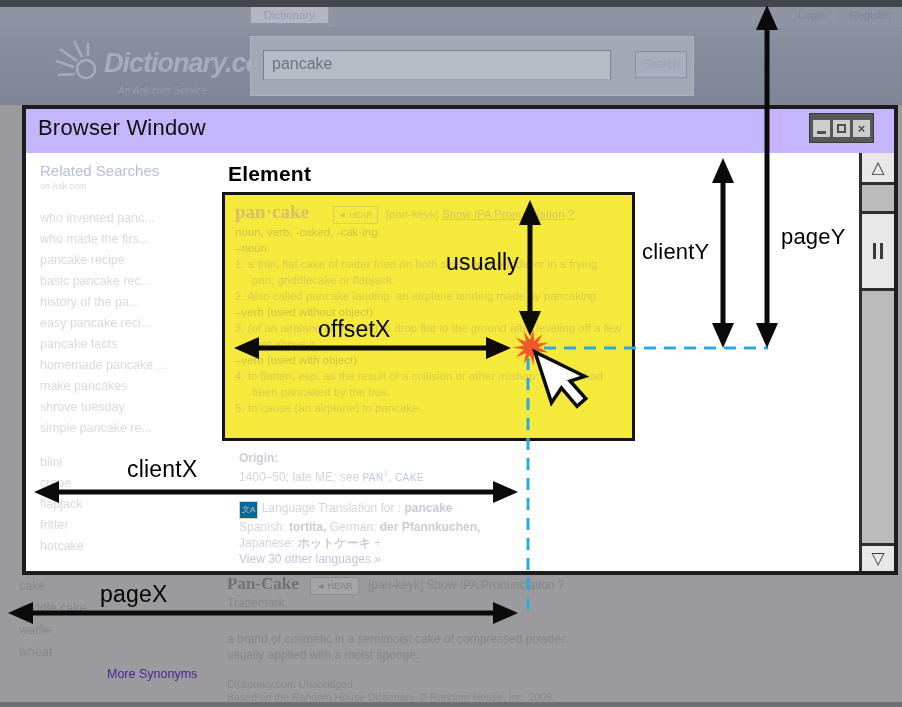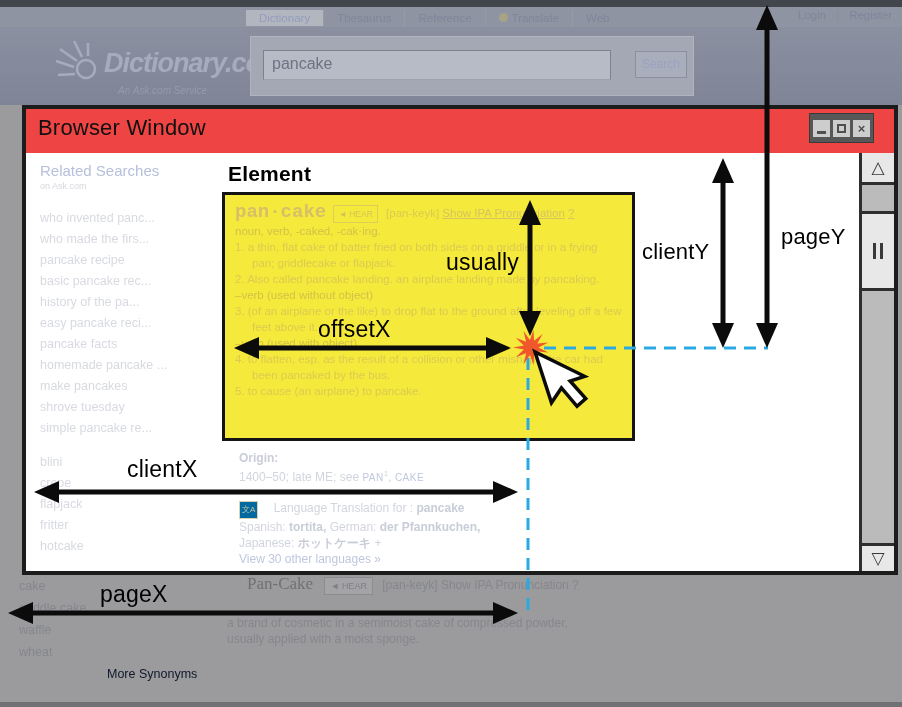--- a/index.html
+++ b/index.html
@@ -4,52 +4,52 @@
 <style>
   * { margin:0; padding:0; box-sizing:border-box; }
   html,body { background:#777; }
   #stage {
     position:relative; width:902px; height:707px; overflow:hidden;
     font-family:"Liberation Sans", sans-serif; background:#9B9B9D;
   }
   
   .site-top { position:absolute; left:0; top:0; width:902px; height:105px; background:#8E94A2; }
   .hdr-strip { position:absolute; left:0; top:0; width:902px; height:7px; background:#43454C; }
-  .tabs { position:absolute; left:246px; top:7px; height:21px; display:flex; align-items:center; }
+  .tabs { position:absolute; left:246px; top:7px; height:21px; display:flex; align-items:center;flex-direction:column; }
   .tab { padding:2px 13px; font-size:11.5px; color:#80859A; border-right:1px solid #979BA6; }
   .tab.active { background:#B2B6BF; color:#939CBE; }
   .tab-ico { display:inline-block; width:9px; height:9px; background:#B3AC74; border-radius:5px; margin-right:4px; opacity:.65; }
   .auth { position:absolute; right:10px; top:9px; font-size:11.5px; color:#80859A; display:flex; gap:10px; }
   .auth .sep { color:#8B8F9B; }
   .logo-row { position:absolute; left:0; top:27px; width:902px; height:78px;
     background:linear-gradient(#8A90A0,#7F8596); }
   .logo { position:absolute; left:52px; top:12px; display:flex; align-items:center; }
   .logo-title { font-size:27px; font-weight:bold; font-style:italic; color:#A6ACBD; letter-spacing:-1px; }
   .logo-tag { position:absolute; left:118px; top:58px; font-size:10px; font-style:italic; color:#959BAB; }
   .search-panel { position:absolute; left:250px; top:9px; width:444px; height:60px;
     background:#A3A8B4; border:1px solid #B0B4BF; }
   .search-input { position:absolute; left:12px; top:13px; width:348px; height:30px; background:#B6BBC5;
     border:1px solid #7C818E; border-bottom-color:#9DA2AD; font-size:16px; color:#6E7383; padding:4px 8px; }
   .search-btn { position:absolute; left:384px; top:14px; width:52px; height:27px; background:#A9AEBC;
     border:1px solid #8B909D; font-size:12px; color:#9AA3C0; text-align:center; line-height:25px; }
   
   .site-bottom { position:absolute; left:0; top:575px; width:902px; height:132px; background:#9B9B9D; color:#85878D; }
   .syn-bottom { position:absolute; left:19px; top:4px; font-size:12.5px; }
   .syn-bottom div { height:22px; }
-  .more-syn { margin-left:88px; color:#0f172a; }
+  .more-syn { margin-left:88px; color:#4c1d95; }
   .pancake2 { position:absolute; left:227px; top:1px; width:440px; font-size:12px; line-height:16px; color:#85878D; }
-  .p2-head { font-family:"Liberation Serif", serif; font-weight:normal; font-size:17px; color:#6F7174; margin-right:8px;margin-left:20px; }
+  .p2-head { font-family:"Liberation Serif", serif; font-weight:bold; font-size:17px; color:#6F7174; margin-right:8px; }
   .p2-hear { display:inline-block; border:1px solid #8A8C92; padding:0 5px; font-size:9px; color:#7E8086; background:#A4A4A6; margin-right:6px; }
   .p2-def { margin-top:20px; }
   .bottom-footer { position:absolute; left:227px; top:103px; font-size:10.5px; line-height:13px; color:#86888E; }
   .bottom-strip { position:absolute; left:0; top:127px; width:902px; height:5px; background:#6F7175; }
   
   .bwindow { position:absolute; left:22px; top:105px; width:876px; height:470px;
     border:4px solid #1C1C1C; background:#fff; }
-  .titlebar { position:relative; height:48px; background:#ef4444; border-bottom:4px solid #0369a1; }
+  .titlebar { position:relative; height:48px; background:#c4b5fd; border-bottom:4px solid #0369a1; }
   .title { position:absolute; left:12px; top:6px; font-size:22px; color:#101010; letter-spacing:.2px; }
   .win-btns { position:absolute; right:20px; top:4px; height:30px; background:#575757; border:1px solid #3A3A3A;
     display:flex; align-items:center; gap:3px; padding:0 3px; }
   .win-btn { width:17px; height:17px; background:#CDCDCD; display:flex; align-items:center; justify-content:center; }
   .g-min { width:9px; height:3px; background:#4F4F4F; margin-top:9px; }
   .g-max { width:9px; height:9px; border:2px solid #4F4F4F; }
   .g-close { font-size:13px; font-weight:bold; color:#4F4F4F; line-height:1; }
   .wcontent { position:absolute; left:0; top:44px; right:0; bottom:0; background:#fff; overflow:hidden; }
   
   .scrollbar { position:absolute; right:0; top:0; bottom:0; width:35px; border-left:3px solid #2E2E2E;
@@ -67,26 +67,26 @@
   .sb-h { font-size:15px; color:#B6BFDB; margin-bottom:2px; }
   .sb-sub { font-size:9px; color:#D5D7DC; margin-bottom:20px; }
   .sb-item { font-size:12.5px; color:#D8DAE1; height:21px; }
   .sb-gap { height:13px; }
   
   .main-lower { position:absolute; left:213px; top:297px; width:420px; font-size:12px; line-height:16px; color:#D2D5DE; }
   .fbold { font-weight:bold; color:#C9CDD8; }
   .flink { color:#BFC7DF; }
   .fsc { font-size:10px; letter-spacing:.5px; color:#BFC7DF; }
   .trans { margin-top:14px; }
-  .t-ico { display:inline-block; font-size:8px; border:1px solid #D8D2B0; background:#0369a1; color:#C9C39C; padding:0 2px; margin-right:12px; }
+  .t-ico { display:inline-block; font-size:8px; border:1px solid #D8D2B0; background:#0369a1; color:#C9C39C; padding:0 2px; margin-right:0; }
   
   .elem-box { position:absolute; left:222px; top:192px; width:413px; height:249px;
     background:#F5E93C; border:3px solid #141414; padding:9px 10px; overflow:hidden;
     font-size:11.5px; line-height:16px; color:#DACB50; }
-  .y-head { font-family:Liberation Mono, monospace; font-weight:bold; font-size:19px; color:#D7BF68; margin-right:4px; }
+  .y-head { font-family:Liberation Serif, serif; font-weight:bold; font-size:19px; color:#D7BF68; margin-right:21px; }
   .y-hear { display:inline-block; border:1px solid #DCCE58; padding:0 4px; font-size:8.5px; color:#D3C452; margin-right:5px; }
   .y-link { text-decoration:underline; color:#D6C45E; }
   .y-bold { font-weight:normal; color:#D1C249; }
   .def { padding-left:17px; text-indent:-17px; }
   
   .overlay { position:absolute; left:0; top:0; width:902px; height:707px; pointer-events:none; z-index:5; }
   .ann { position:absolute; color:#000000; font-size:23px; letter-spacing:.2px; }
   .ann-element { left:228px; top:162px; font-size:21px; font-weight:600; }
   .ann-offsetY { left:446px; top:249px; }
   .ann-offsetX { left:318px; top:316px; }
@@ -143,22 +143,27 @@
       <div class="syn-item">waffle</div>
       <div class="syn-item">wheat</div>
       <div class="syn-item more-syn">More Synonyms</div>
     </div>
     <div class="pancake2">
       <div>
         <span class="p2-head">Pan-Cake</span>
         <span class="p2-hear"><span>◄</span> <span>HEAR</span></span>
         <span>[pan-keyk] Show IPA Pronunciation  ?</span>
       </div>
+      <div>Trademark.</div>
       <div class="p2-def">a brand of cosmetic in a semimoist cake of compressed powder,</div>
       <div>usually applied with a moist sponge.</div>
+    </div>
+    <div class="bottom-footer">
+      <div>Dictionary.com Unabridged</div>
+      <div>Based on the Random House Dictionary, © Random House, Inc. 2009.</div>
     </div>
     <div class="bottom-strip"></div>
   </div>
 
   <div class="bwindow">
     <div class="titlebar">
       <span class="title">Browser Window</span>
       <div class="win-btns">
         <div class="win-btn">
             <div class="g-min"></div>
@@ -235,20 +240,21 @@
 
   <div class="elem-box" style="background: rgb(245, 233, 60);">
     <div>
       <span class="y-head">pan·cake</span>
       <span class="y-hear"><span>◄</span> <span>HEAR</span></span>
       <span>[pan-keyk]</span>
       <span class="y-link">Show IPA Pronunciation</span>
       <span class="y-link">?</span>
     </div>
     <div class="y-bold">noun, verb, -caked, -cak·ing.</div>
+    <div class="y-bold">–noun</div>
     <div class="def">1.  a thin, flat cake of batter fried on both sides on a griddle or in a frying pan; griddlecake or flapjack.</div>
     <div class="def">2.  Also called pancake landing. an airplane landing made by pancaking.</div>
     <div class="y-bold">–verb (used without object)</div>
     <div class="def">3.  (of an airplane or the like) to drop flat to the ground after leveling off a few feet above it.</div>
     <div class="y-bold">–verb (used with object)</div>
     <div class="def">4.  to flatten, esp. as the result of a collision or other mishap: The car had been pancaked by the bus.</div>
     <div class="def">5.  to cause (an airplane) to pancake.</div>
   </div>
 
   <div class="overlay">

